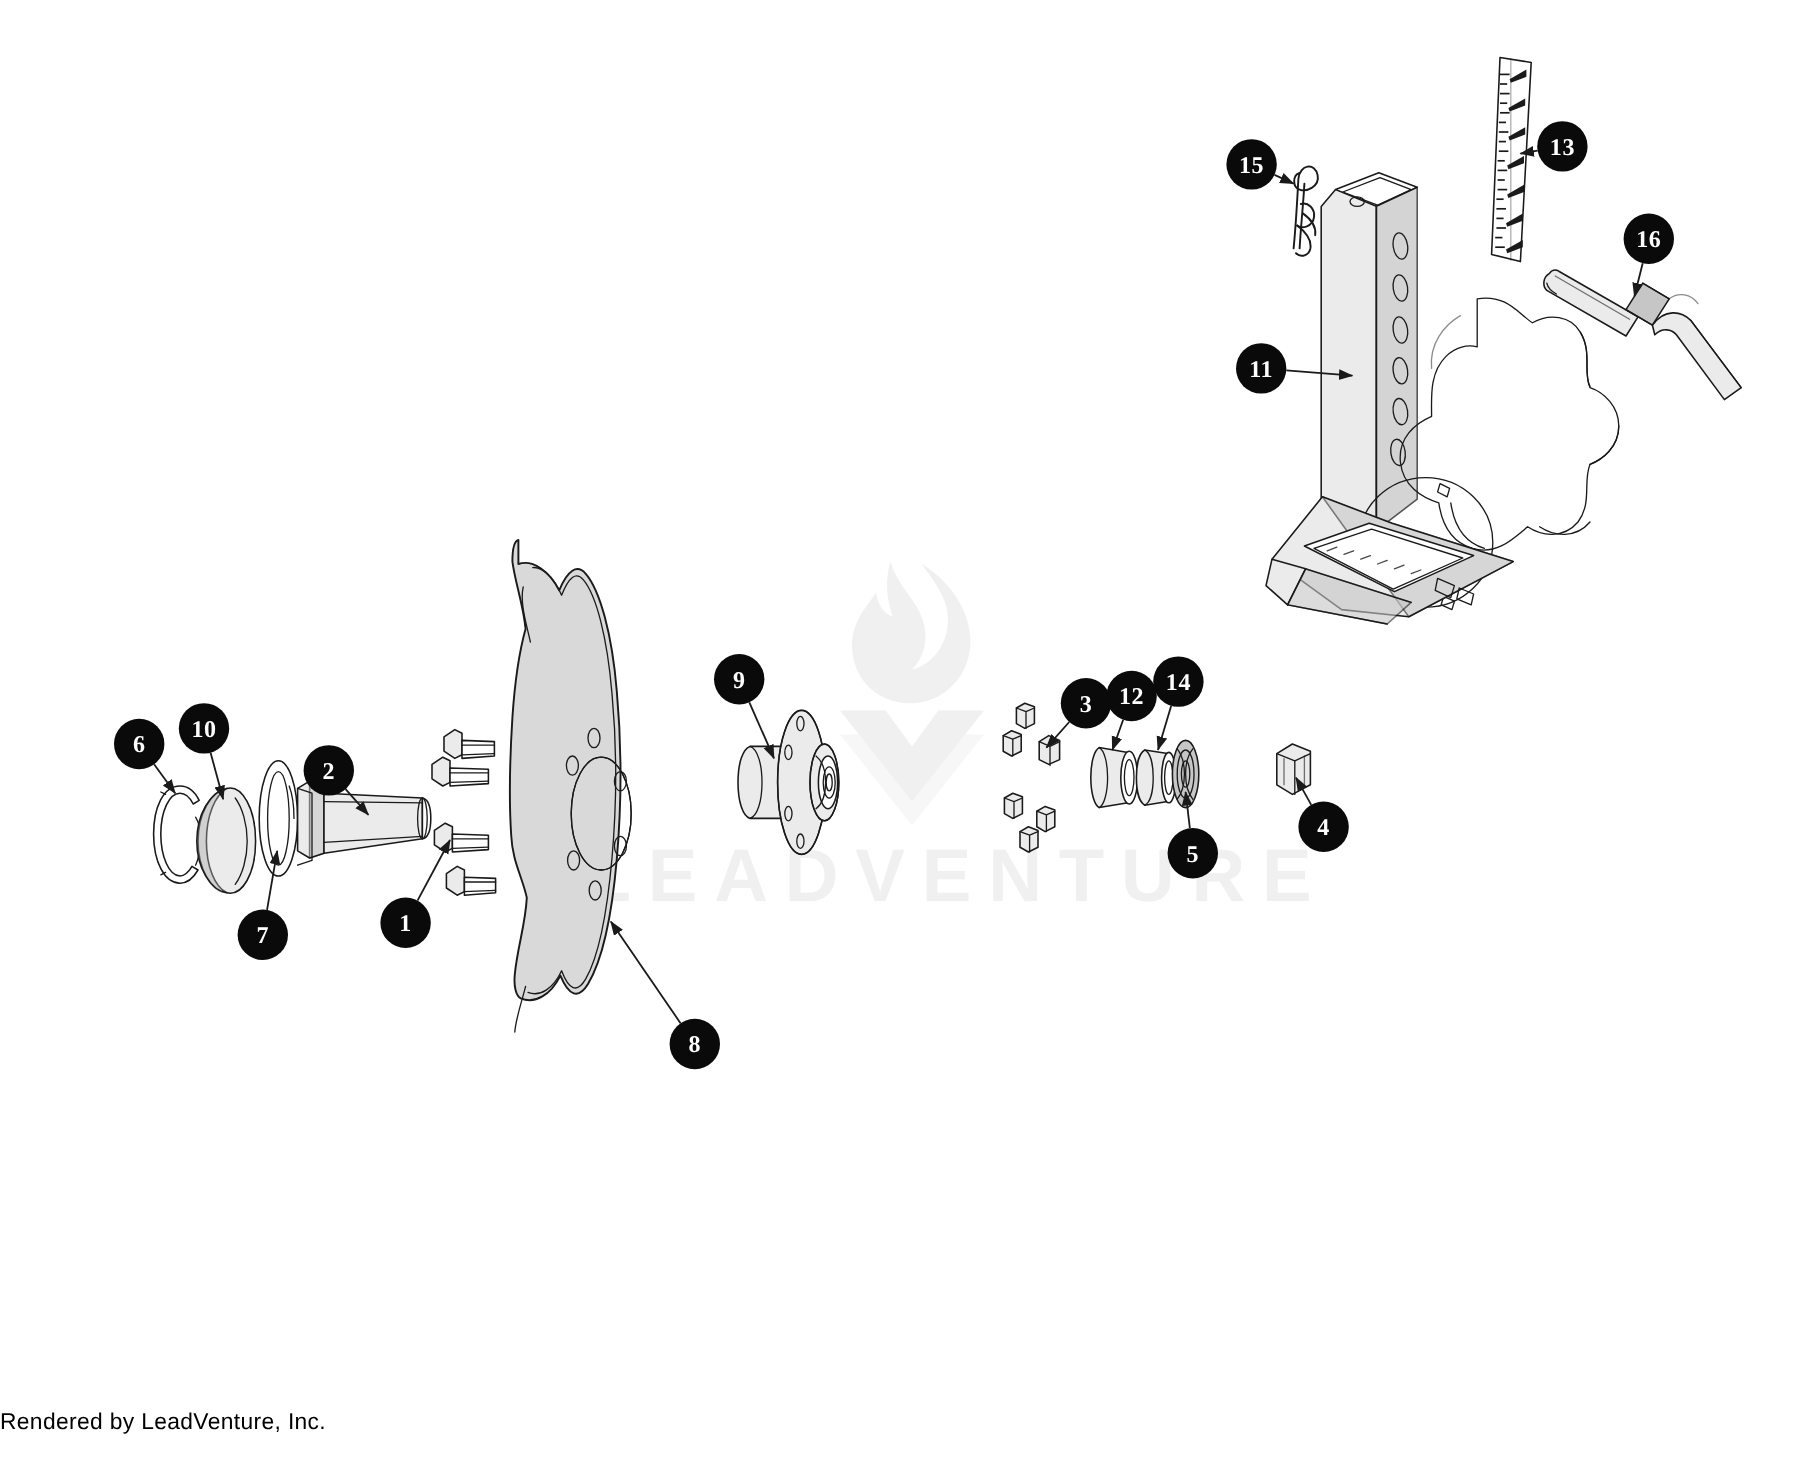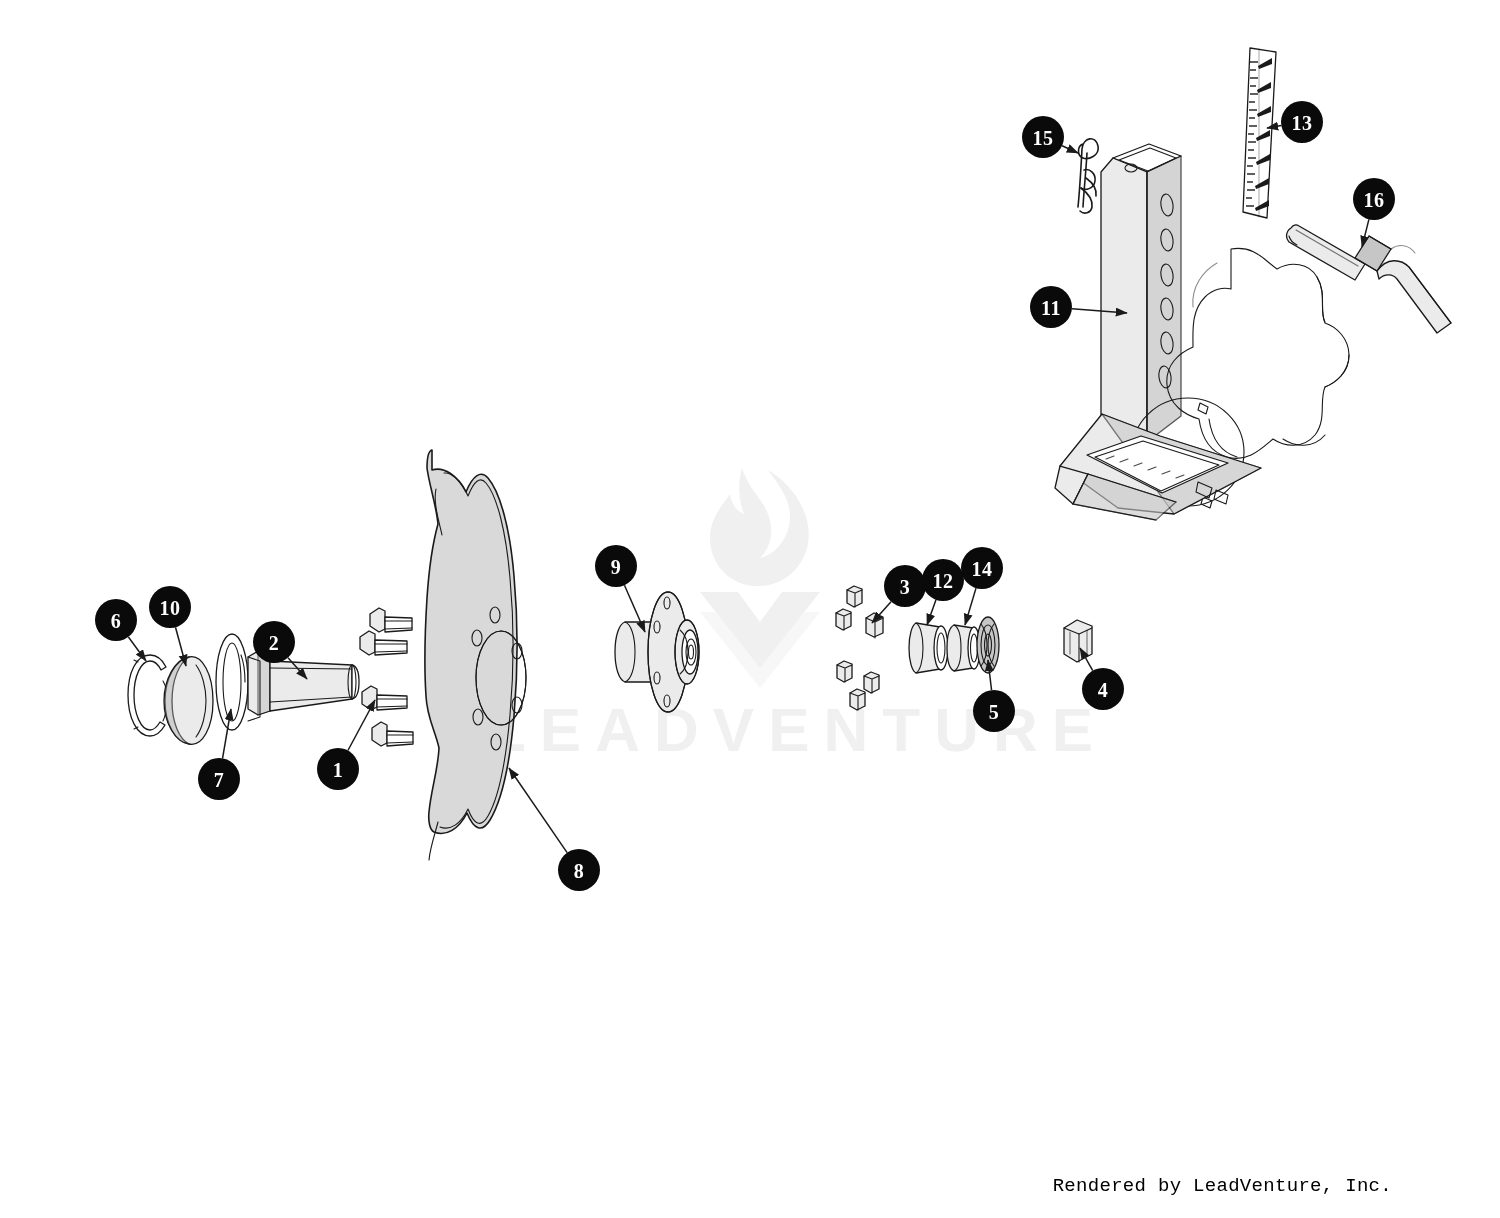--- a/index.html
+++ b/index.html
@@ -4,22 +4,22 @@
 <title>Parts Diagram</title>
 <style>
   html,body{margin:0;padding:0;background:#ffffff;}
   body{
     font-family:"Liberation Sans", sans-serif;
     width:1500px;height:1218px;position:relative;overflow:hidden;
   }
   #stage{position:absolute;left:0;top:0;width:1500px;height:1218px;}
   #art{position:absolute;left:0;top:0;}
   .footer{
-    position:absolute;left:0;top:1175px;width:1392px;text-align:right;
-    font-family:Liberation Mono, monospace;
+    position:absolute;left:0;top:1175px;width:1392px;text-align:left;
+    font-family:Liberation Sans, sans-serif;
     font-size:19px;color:#000000;letter-spacing:0.3px;
   }
 </style>
 </head>
 <body>
 
 <div id="stage">
 
   <svg id="art" width="1500" height="1218" viewBox="0 0 1500 1218">
     <defs>

